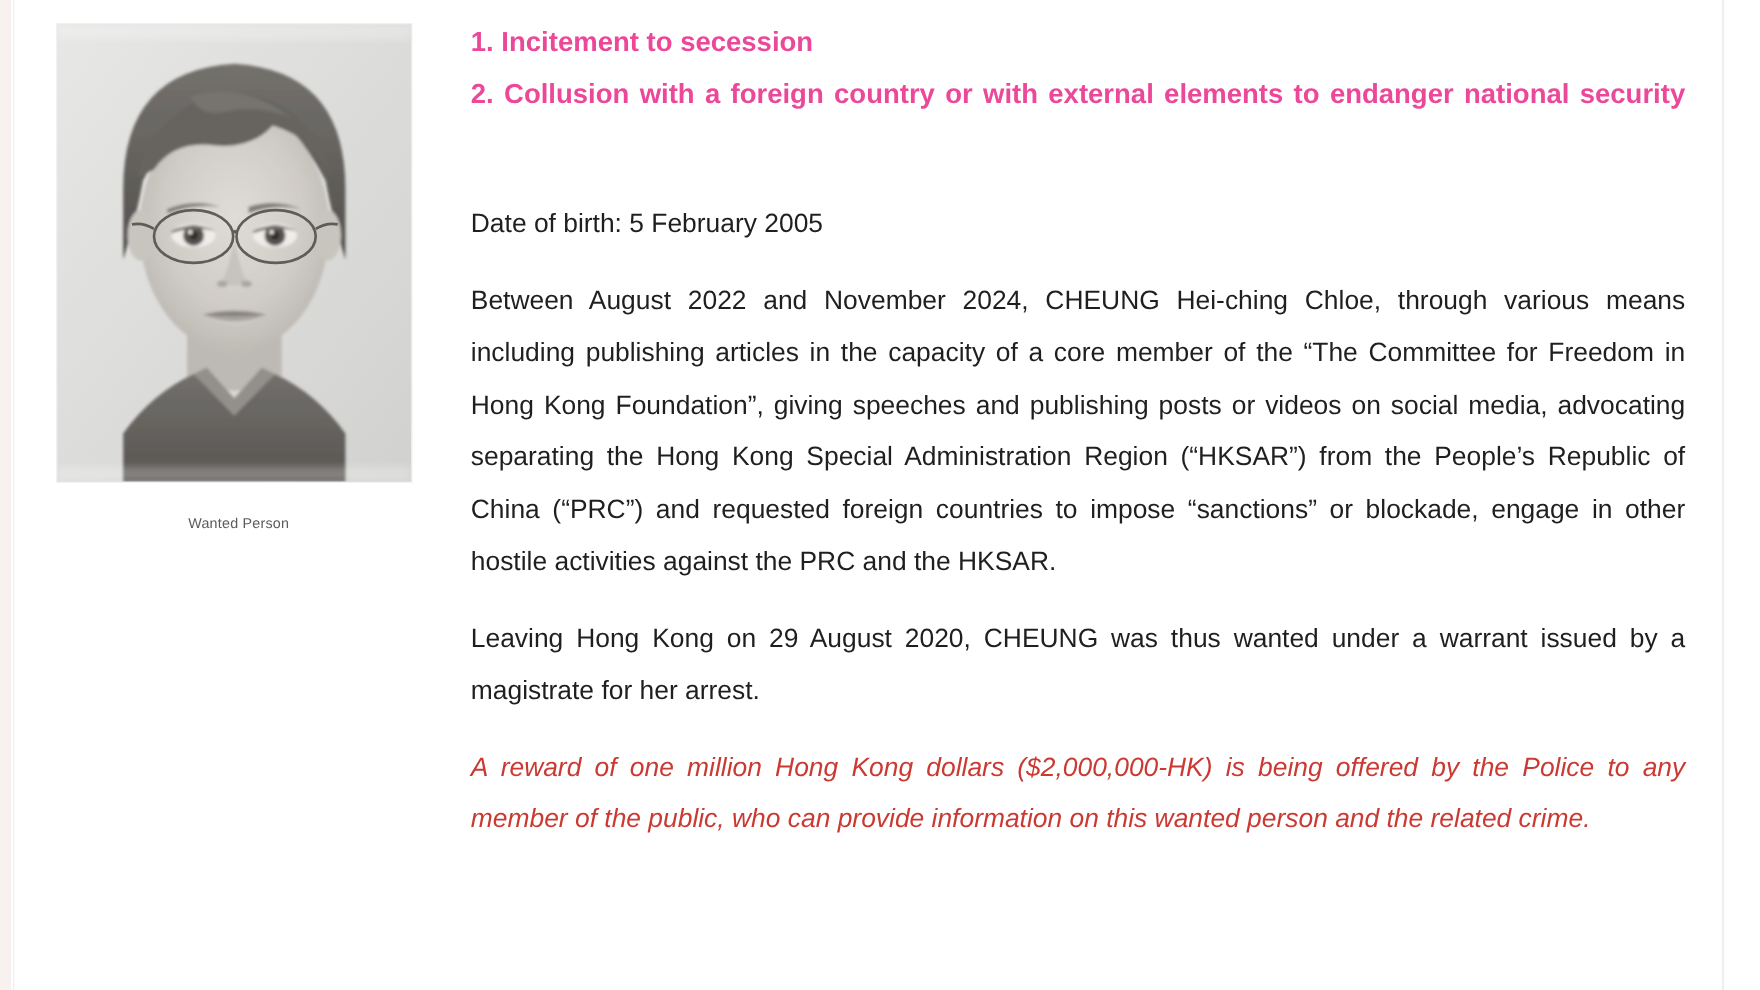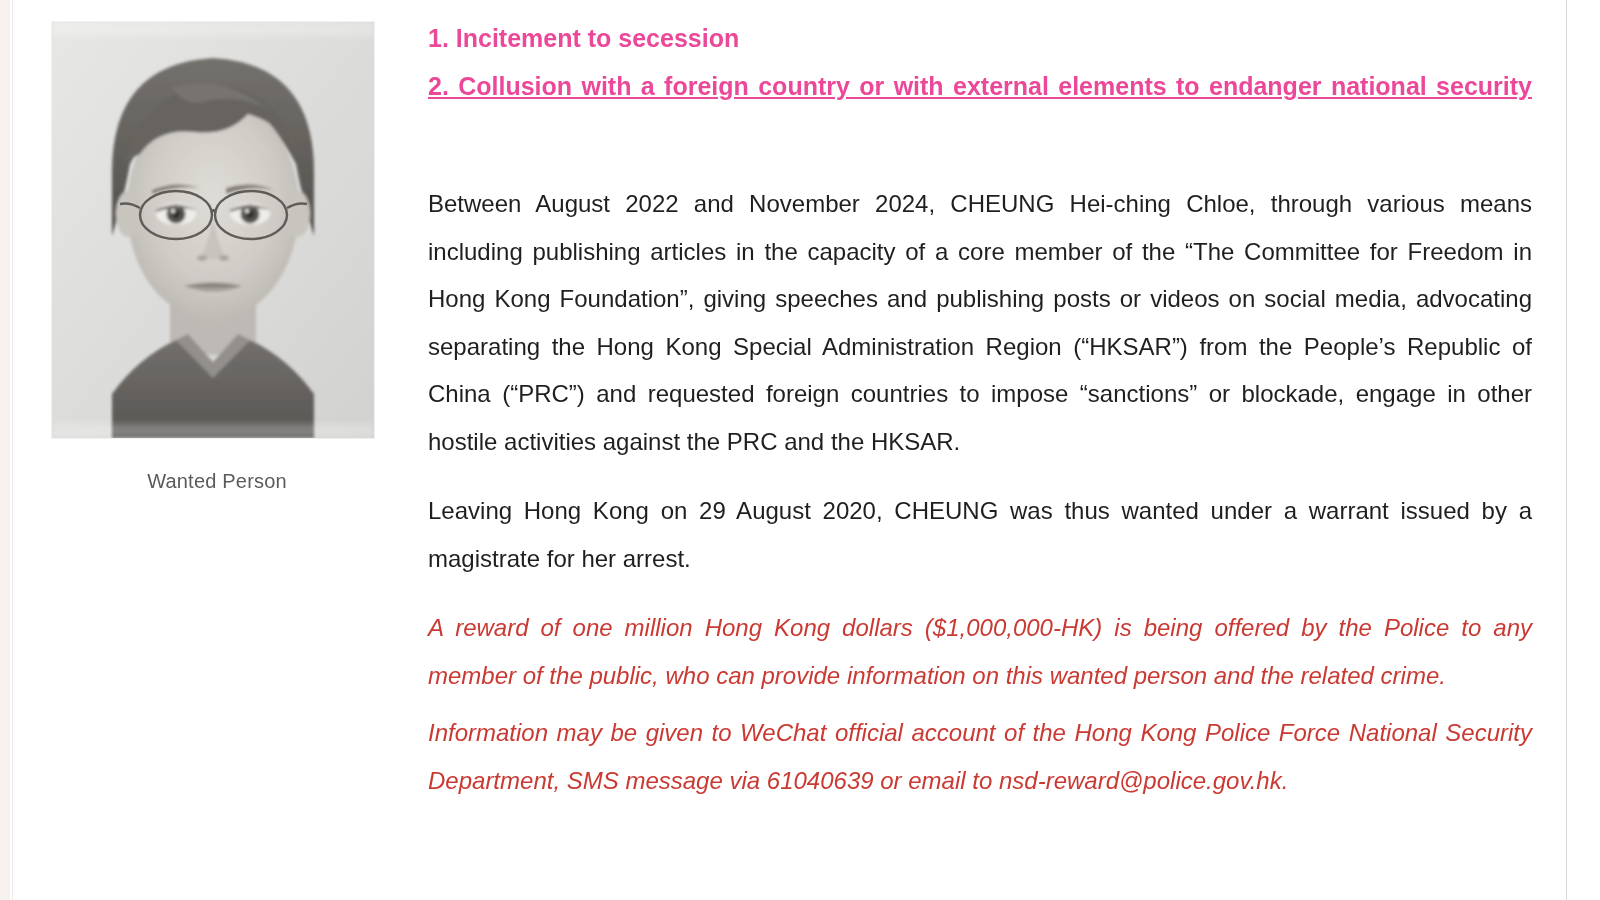--- a/index.html
+++ b/index.html
@@ -62,21 +62,21 @@
     overflow: hidden;
     background: #e9e9e9;
     box-shadow: 0 0 0 1px #f0f0f0;
   }
   .photo-frame svg { display: block; }
 
   .caption {
     margin-top: 28px;
     text-align: center;
     color: #5b5b5b;
-    font-size: 20px;
+    font-size: 13px;
     line-height: 1.55;
     letter-spacing: 0.2px;
   }
   .caption div { white-space: nowrap; }
 
   
   .body-col {
     position: absolute;
     left: 428px;
     top: 14px;
@@ -86,21 +86,21 @@
   .charge-line {
     font-size: 25px;
     font-weight: bold;
     color: #ec4899;
     line-height: 1.92;
     text-align: justify;
     text-justify: inter-word;
     margin: 0;
   }
   .charge-line.single { text-align: left; }
-  .charge-line.justify-all { text-align: justify; text-decoration: underline; }
+  .charge-line.justify-all { text-align: justify; }
   .charge-line.justify-all::after {
     content: "";
     display: inline-block;
     width: 100%;
   }
 
   .para {
     font-size: 24px;
     color: #1f1f1f;
     line-height: 1.98;
@@ -234,23 +234,23 @@
       <div>Wanted Person</div>
     </div>
   </div>
 
   <div class="body-col">
 
     <p class="charge-line single">1. Incitement to secession</p>
 
     <p class="charge-line justify-all">2. Collusion with a foreign country or with external elements to endanger national security</p>
 
+    <p class="para left">Date of birth: 5 February 2005</p>
 
     <p class="para">Between August 2022 and November 2024, CHEUNG Hei-ching Chloe, through various means including publishing articles in the capacity of a core member of the “The Committee for Freedom in Hong Kong Foundation”, giving speeches and publishing posts or videos on social media, advocating separating the Hong Kong Special Administration Region (“HKSAR”) from the People’s Republic of China (“PRC”) and requested foreign countries to impose “sanctions” or blockade, engage in other hostile activities against the PRC and the HKSAR.</p>
 
     <p class="para">Leaving Hong Kong on 29 August 2020, CHEUNG was thus wanted under a warrant issued by a magistrate for her arrest.</p>
 
-    <p class="para-red">A reward of one million Hong Kong dollars ($1,000,000-HK) is being offered by the Police to any member of the public, who can provide information on this wanted person and the related crime.</p>
-
-    <p class="para-red tight">Information may be given to WeChat official account of the Hong Kong Police Force National Security Department, SMS message via 61040639 or email to nsd-reward@police.gov.hk.</p>
+    <p class="para-red">A reward of one million Hong Kong dollars ($2,000,000-HK) is being offered by the Police to any member of the public, who can provide information on this wanted person and the related crime.</p>
+
 
   </div>
 </div>
 
 </body></html>

